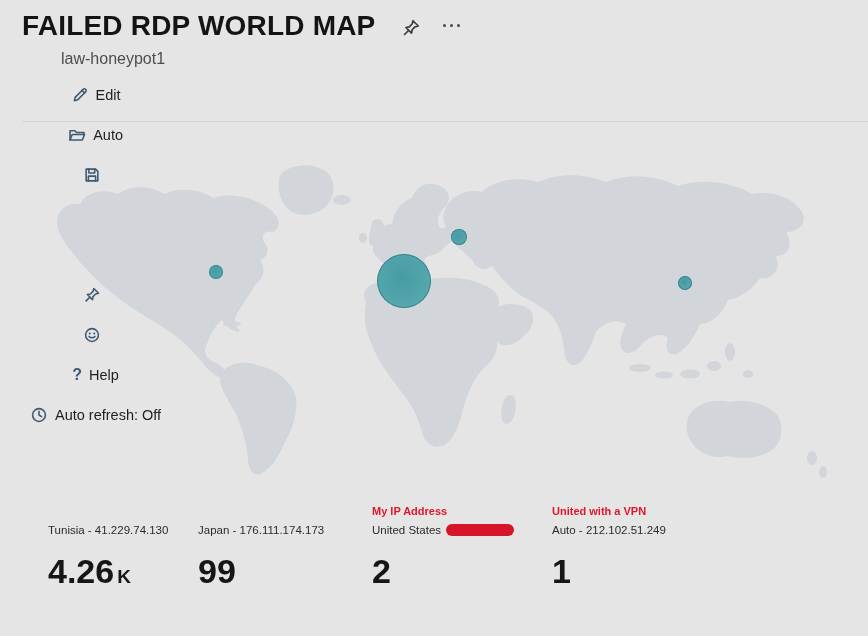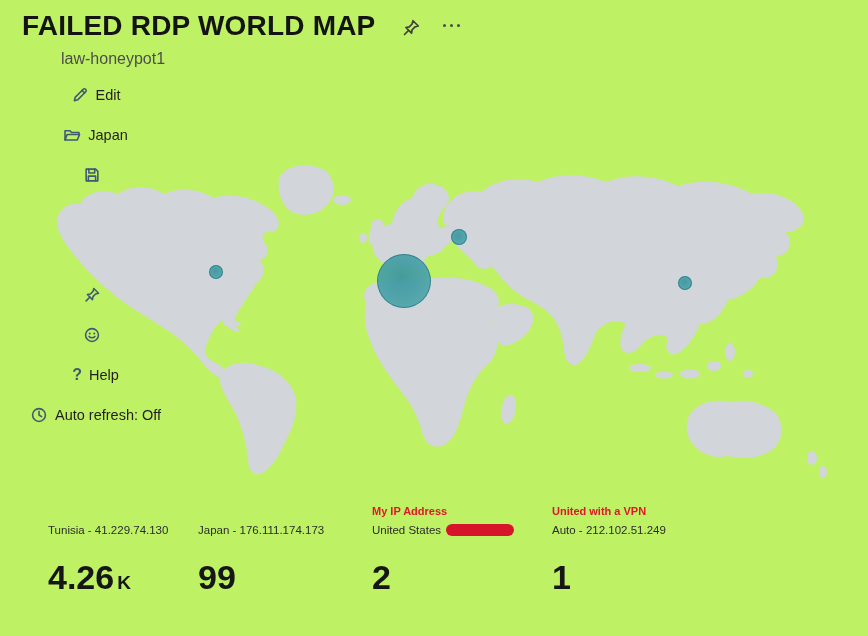--- a/index.html
+++ b/index.html
@@ -1,18 +1,18 @@
 <!DOCTYPE html>
 <html><head>
 <meta charset="utf-8">
 <title>FAILED RDP WORLD MAP</title>
 <style>
   html,body{margin:0;padding:0;background:#ffffff;}
   body{font-family:"Liberation Sans",sans-serif;color:#1b1b1b;}
-  .stage{position:relative;width:868px;height:636px;background:#bef264;overflow:hidden;}
+  .stage{position:relative;width:868px;height:636px;background:#e5e5e5;overflow:hidden;}
 
   
   .page-title{position:absolute;left:22px;top:10px;font-size:28px;font-weight:700;color:#141414;letter-spacing:.2px;white-space:nowrap;}
   .header-pin{position:absolute;left:401px;top:18px;width:20px;height:20px;cursor:pointer;}
   .header-more{position:absolute;left:443px;top:24px;display:flex;gap:4px;cursor:pointer;}
   .header-more i{width:3px;height:3px;border-radius:50%;background:#4a4a4a;display:block;}
   .subtitle{position:absolute;left:22px;top:50px;font-size:16px;color:#4d4d4d;padding-left:39px;}
 
   
   .toolbar{position:absolute;left:30px;top:86px;height:32px;display:flex;align-items:center;gap:22px;flex-direction:column;}
@@ -28,21 +28,21 @@
   .land{fill:#D2D5DA;}
   .bubble-layer{position:absolute;left:0;top:0;width:868px;height:636px;z-index:2;}
   .bubble{position:absolute;border-radius:50%;box-sizing:border-box;
           background:radial-gradient(circle at 45% 42%, rgba(62,150,158,.95), rgba(79,169,174,.90));
           border:1.5px solid rgba(42,128,137,.95);cursor:pointer;}
 
   
   .stat{position:absolute;top:505px;z-index:3;}
   .stat .annotation{height:19px;font-size:11px;color:#E0162B;white-space:nowrap;font-weight:bold;}
   .stat .label-row{height:16px;display:flex;align-items:flex-start;font-size:11.5px;color:#2b2b2b;white-space:nowrap;}
-  .stat .value{margin-top:20px;font-size:34px;font-weight:700;color:#161616;line-height:1.05;}
+  .stat .value{margin-top:14px;font-size:34px;font-weight:700;color:#161616;line-height:1.05;}
   .stat .unit{font-size:19px;font-weight:700;margin-left:3px;}
   .redaction{display:inline-block;width:68px;height:12px;background:#D6152B;border-radius:6px;margin-left:5px;}
 </style>
 </head>
 <body>
 
 <div class="stage">
 
   <div class="page-title">FAILED RDP WORLD MAP</div>
 
@@ -73,21 +73,21 @@
       <span>Edit</span>
     </div>
 
     <div class="tb-item">
       <span>
         <svg width="18" height="18" viewBox="0 0 16 16">
           <path class="icon-stroke" d="M1.8 12.5V4.2h4.4l1.4 1.6h6.6v1.9"></path>
           <path class="icon-stroke" d="M1.8 12.5l1.9-4.9h11l-2 4.9H1.8z"></path>
         </svg>
       </span>
-      <span>Japan</span>
+      <span>Auto</span>
     </div>
 
     <div class="tb-item">
       <span>
         <svg width="18" height="18" viewBox="0 0 16 16">
           <path class="icon-stroke" d="M2.8 2.8h8.4l2 2v8.4H2.8z"></path>
           <path class="icon-stroke" d="M5.2 2.8v3.4h5.2V2.8"></path>
           <path class="icon-stroke" d="M4.8 13.2V9h6.4v4.2"></path>
         </svg>
       </span>

